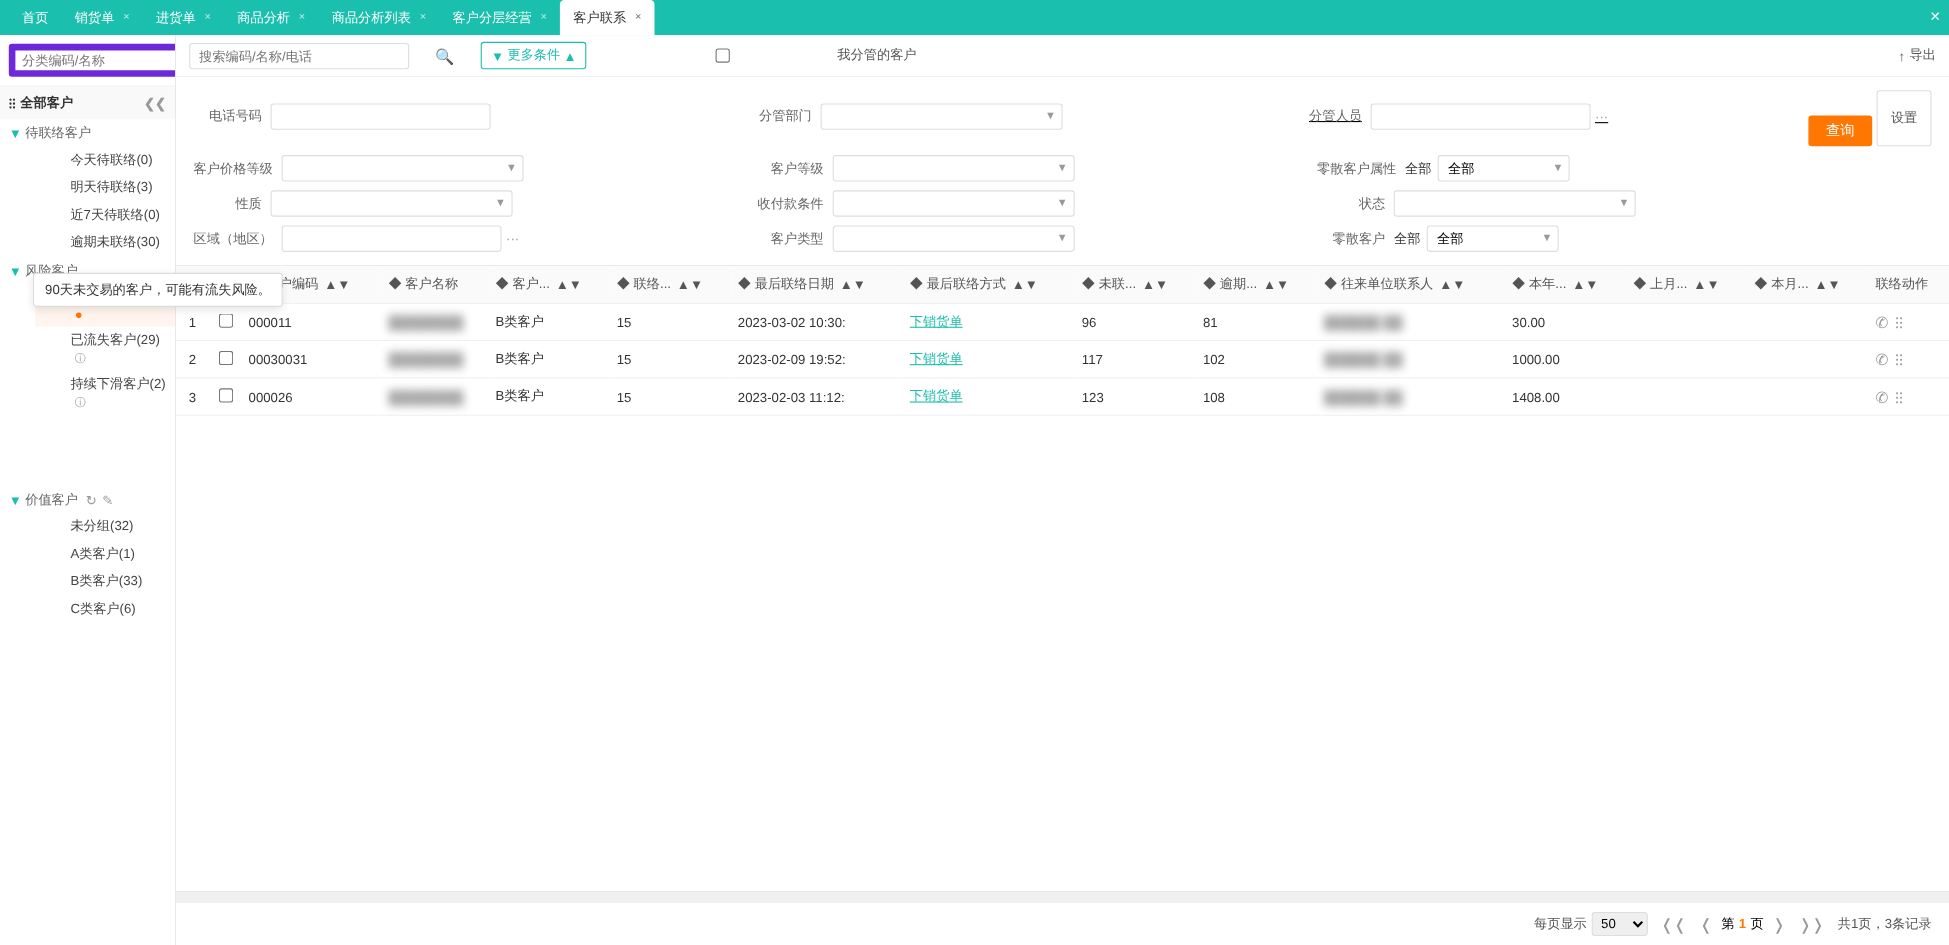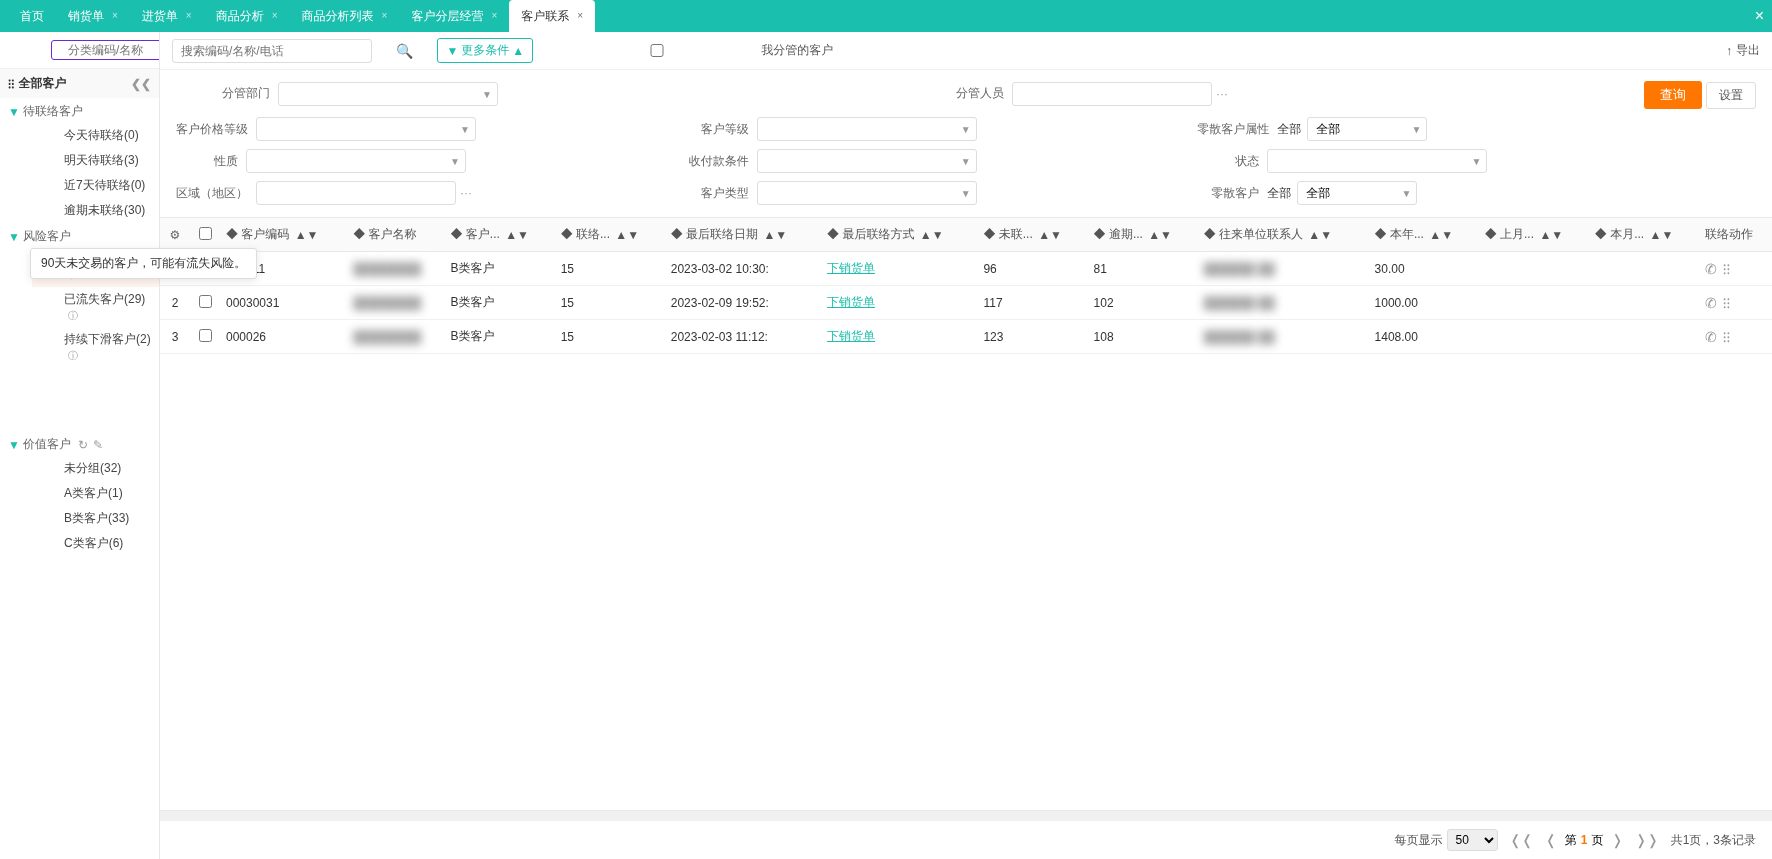--- a/index.html
+++ b/index.html
@@ -59,26 +59,25 @@
     }
     .sidebar-search {
       padding: 8px;
       display: flex;
       align-items: center;
       border-bottom: 1px solid #f0f0f0;
       gap: 4px;
     }
     .sidebar-search input {
       flex: 1;
-      border: 1px solid #6d28d9;
+      border: 6px solid #6d28d9;
       border-radius: 3px;
-      padding: 2px 16px;
+      padding: 2px 6px;
       font-size: 12px;
       outline: none;
-      margin-left: 43px;
     }
 
     .sidebar-section-header {
       padding: 6px 8px;
       display: flex;
       align-items: center;
       gap: 4px;
       font-weight: bold;
       color: #333;
       font-size: 13px;
@@ -378,21 +377,21 @@
       border-radius: 3px;
       padding: 5px 16px;
       cursor: pointer;
       font-size: 13px;
     }
     .settings-btn {
       background: #fff;
       color: #555;
       border: 1px solid #ddd;
       border-radius: 3px;
-      padding: 4px 12px;
+      padding: 16px 12px;
       cursor: pointer;
       font-size: 12px;
       margin-top: 4px;
     }
 
     .query-settings-col {
       display: flex;
       flex-direction: row;
       align-items: flex-end;
       gap: 4px;
@@ -527,30 +526,34 @@
       </div>
       <div class="export-btn">
         <span>↑</span>
         <span>导出</span>
       </div>
     </div>
 
     <div class="advanced-filter">
 
       <div class="filter-row">
+        <div class="filter-field">
+          <span class="filter-label">电话号码</span>
+          <input class="filter-input" type="text" value="" style="">
+        </div>
         <div class="filter-field" style="margin-left:32px;">
           <span class="filter-label">分管部门</span>
           <div class="select-wrapper">
             <select>
               <option value=""></option>
             </select>
             <span class="chevron">▼</span>
           </div>
         </div>
-        <div class="filter-field" style="margin-left:32px;">
+        <div class="filter-field" style="margin-left:32px;text-decoration:underline;">
           <span class="filter-label">分管人员</span>
           <input class="filter-input" type="text" value="" style="">
           <span class="filter-input-dots">···</span>
         </div>
         <div class="query-settings-col">
           <button class="query-btn">查询</button>
           <button class="settings-btn">设置</button>
         </div>
       </div>
 

